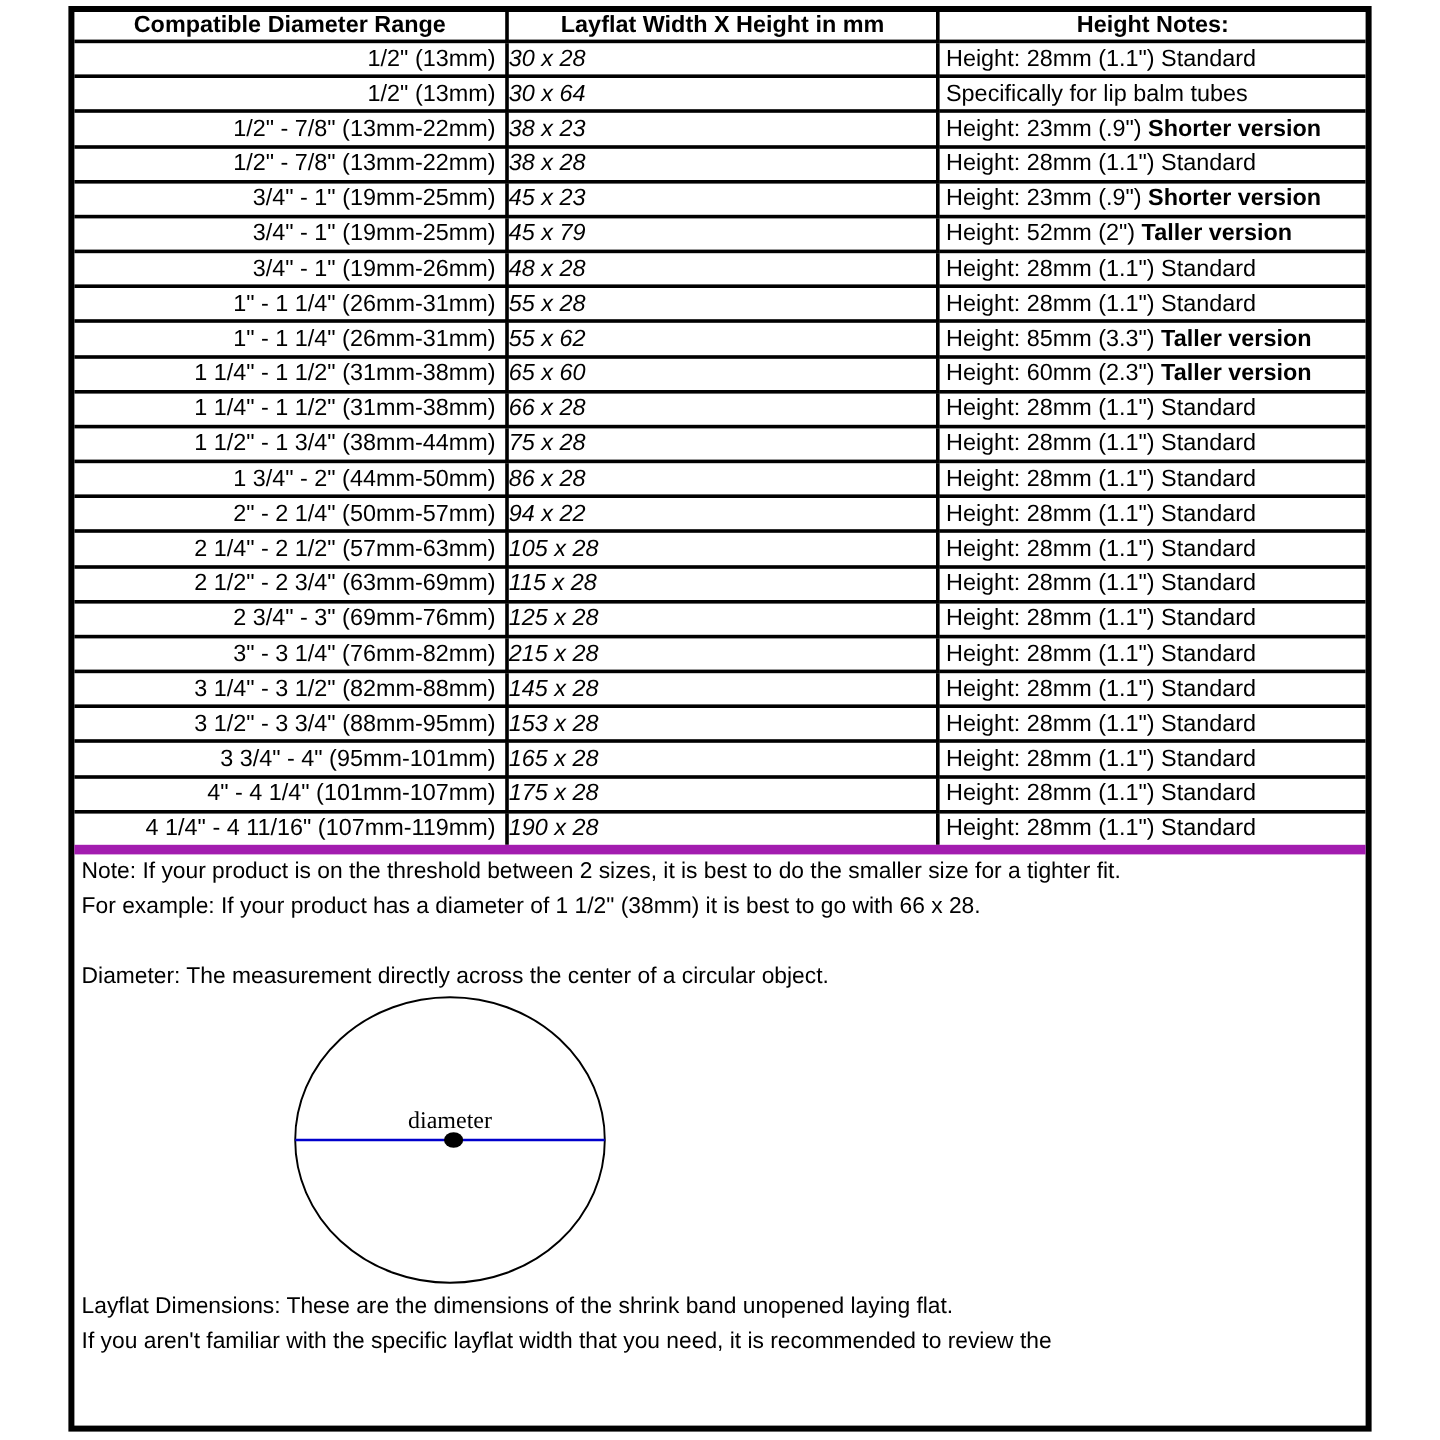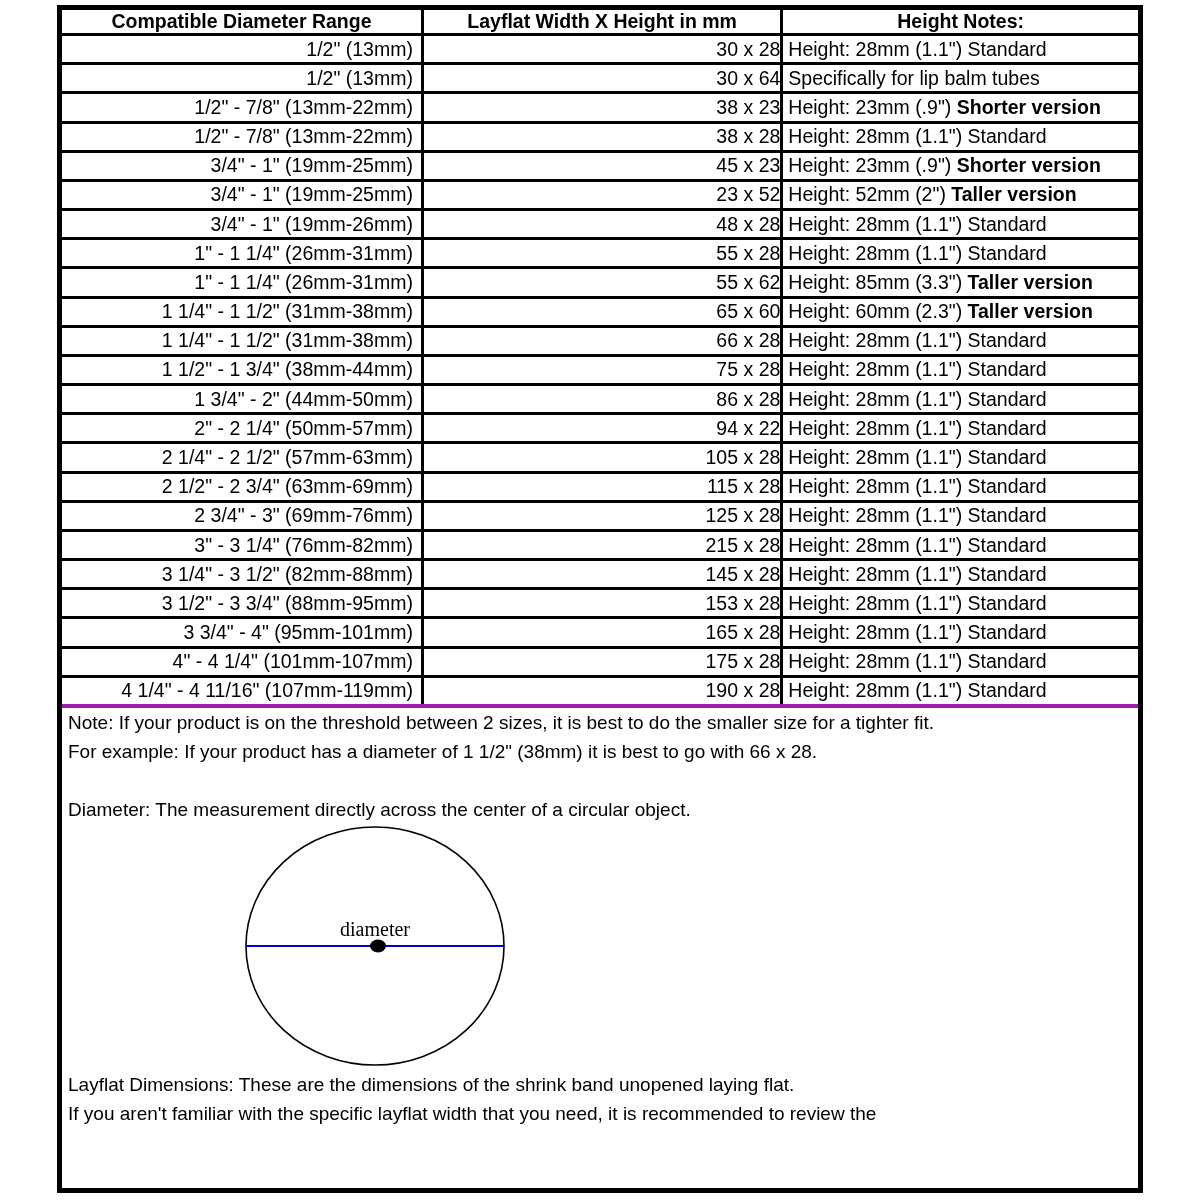--- a/index.html
+++ b/index.html
@@ -37,26 +37,26 @@
     white-space: nowrap;
     overflow: hidden;
     vertical-align: middle;
   }
   th { font-weight: bold; text-align: center; }
   thead th { border-top: none; }
   th:first-child, td:first-child { border-left: none; }
   th:last-child, td:last-child { border-right: none; }
   tbody tr:last-child td { border-bottom: none; }
   td.col-diameter { text-align: right; padding-right: 8px; }
-  td.col-layflat  { text-align: right; }
+  td.col-layflat  { text-align: left; font-style: italic; }
   td.col-note     { text-align: left; padding-left: 5px; }
   .note-bold { font-weight: bold; }
   .notes {
     flex: 1 1 auto;
-    border-top: 4px solid #a21caf;
+    border-top: 8px solid #a21caf;
     position: relative;
     font-size: 19px;
     overflow: hidden;
   }
   .notes p {
     margin: 0;
     padding: 0 6px;
     line-height: 29px;
   }
   .spacer { height: 29px; }
@@ -110,21 +110,21 @@
           <td class="col-layflat">38 x 28</td>
           <td class="col-note"><span>Height: 28mm (1.1") Standard</span><span class="note-bold"></span></td>
         </tr>
         <tr>
           <td class="col-diameter">3/4" - 1" (19mm-25mm)</td>
           <td class="col-layflat">45 x 23</td>
           <td class="col-note"><span>Height: 23mm (.9") </span><span class="note-bold">Shorter version</span></td>
         </tr>
         <tr>
           <td class="col-diameter">3/4" - 1" (19mm-25mm)</td>
-          <td class="col-layflat">23 x 52</td>
+          <td class="col-layflat">45 x 79</td>
           <td class="col-note"><span>Height: 52mm (2") </span><span class="note-bold">Taller version</span></td>
         </tr>
         <tr>
           <td class="col-diameter">3/4" - 1" (19mm-26mm)</td>
           <td class="col-layflat">48 x 28</td>
           <td class="col-note"><span>Height: 28mm (1.1") Standard</span><span class="note-bold"></span></td>
         </tr>
         <tr>
           <td class="col-diameter">1" - 1 1/4" (26mm-31mm)</td>
           <td class="col-layflat">55 x 28</td>

